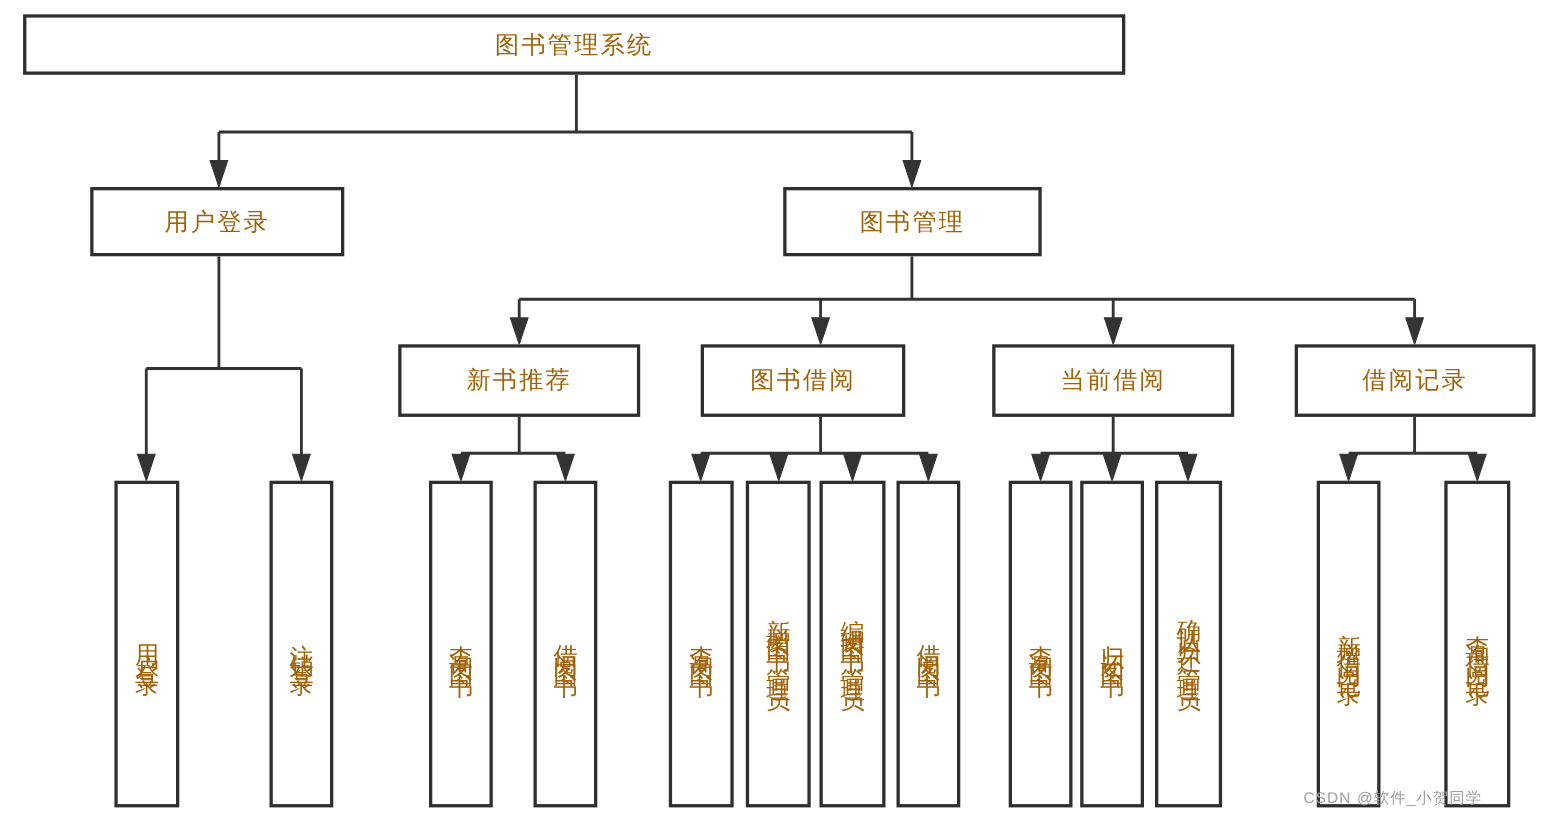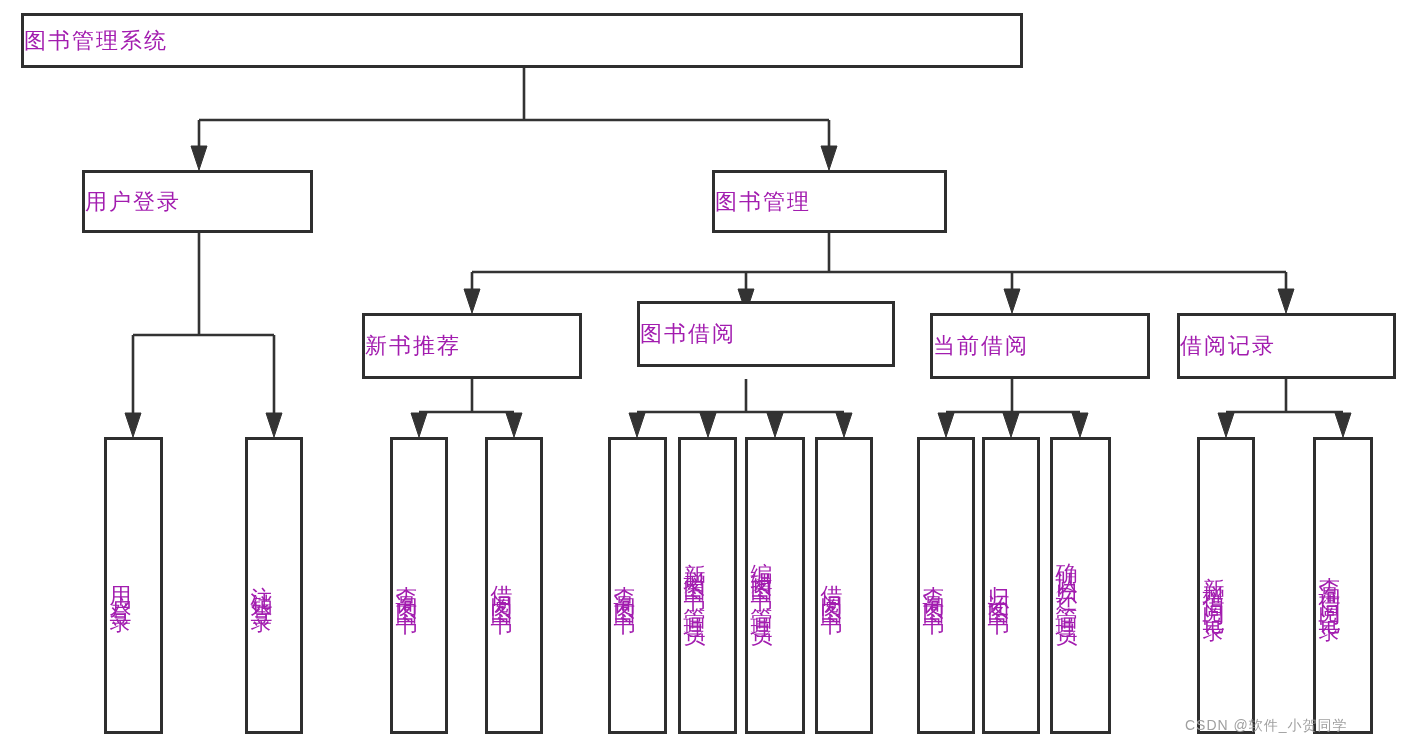--- a/index.html
+++ b/index.html
@@ -27,21 +27,22 @@
     stroke: #333333;
     stroke-width: 1;
   }
   .node {
     position: absolute;
     box-sizing: border-box;
     background: #ffffff;
     border: 3px solid #2f2f2f;
     display: flex;
     align-items: center;
-    color: #a21caf;
+    justify-content: center;
+    color: #a16207;
     z-index: 2;
   }
   .node .lbl-h {
     font-size: 22px;
     letter-spacing: 2px;
     white-space: nowrap;
   }
   .node .lbl-v {
     writing-mode: vertical-rl;
     text-orientation: mixed;
@@ -103,24 +104,24 @@
   <div class="node" style="left:82px;top:170px;width:231px;height:63px">
     <span class="lbl-h">用户登录</span>
   </div>
   <div class="node" style="left:712px;top:170px;width:235px;height:63px">
     <span class="lbl-h">图书管理</span>
   </div>
 
   <div class="node" style="left:362px;top:313px;width:220px;height:66px">
     <span class="lbl-h">新书推荐</span>
   </div>
-  <div class="node" style="left:637px;top:301px;width:258px;height:66px">
+  <div class="node" style="left:637px;top:313px;width:186px;height:66px">
     <span class="lbl-h">图书借阅</span>
   </div>
-  <div class="node" style="left:930px;top:313px;width:220px;height:66px">
+  <div class="node" style="left:902px;top:313px;width:220px;height:66px">
     <span class="lbl-h">当前借阅</span>
   </div>
   <div class="node" style="left:1177px;top:313px;width:219px;height:66px">
     <span class="lbl-h">借阅记录</span>
   </div>
 
   <div class="node" style="left:104px;top:437px;width:59px;height:297px">
     <span class="lbl-v">用户登录</span>
   </div>
   <div class="node" style="left:245px;top:437px;width:58px;height:297px">

